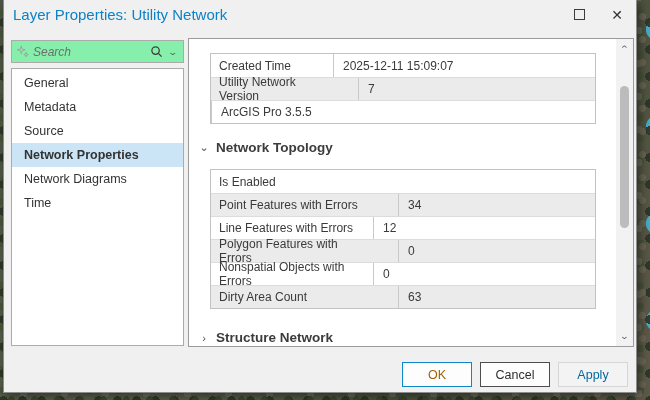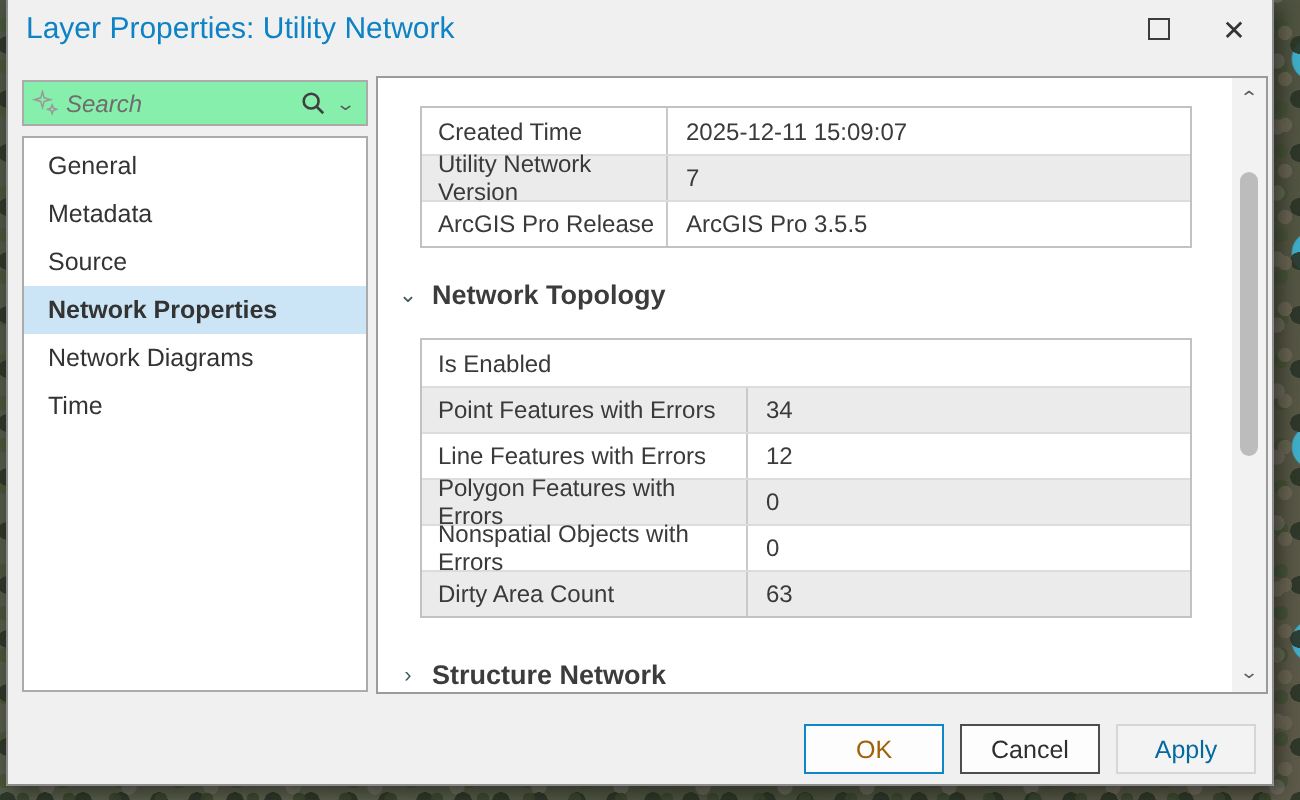--- a/index.html
+++ b/index.html
@@ -50,21 +50,21 @@
   .nav-item.selected { background:#cbe5f6; font-weight:bold; }
 
   
   .content { position:absolute; left:184px; top:38px; width:446px; height:309px;
     background:#fff; border:1px solid #9b9b9b; overflow:hidden; }
   .scroll-area { position:absolute; left:0; top:0; right:17px; bottom:0; padding:2px 0 0 21px;margin-top:12px; }
 
   .ptable { width:386px; border:1px solid #c2c2c2; font-size:12px; color:#3a3a3a; }
   .trow { display:flex; height:23px; align-items:center; background:#fff; }
   .trow + .trow { border-top:1px solid #dcdcdc; }
-  .trow.gray { background:#ebebeb; }
+  .trow.gray { background:#ebebeb;gap:25px; }
   .tlabel { padding-left:8px; flex:0 0 auto; }
   .tvalue { flex:1; padding-left:9px; border-left:1px solid #c9c9c9; align-self:stretch; display:flex; align-items:center; }
   .info-table .tlabel { width:122px; }
   .topo-table .tlabel { width:162px; }
 
   .section-hdr { display:flex; align-items:center; gap:7px; font-size:13.5px; color:#3c3c3c; font-weight:600; margin-left:-11px; }
   .hdr-topology { margin-top:16px; margin-bottom:14px; }
   .hdr-structure { margin-top:21px; }
   .sec-chevron { font-size:11px; color:#44575e; font-weight:normal; width:10px; text-align:center; }
 
@@ -130,21 +130,20 @@
         <div class="ptable info-table">
           <div class="trow">
             <div class="tlabel">Created Time</div>
             <div class="tvalue">2025-12-11 15:09:07</div>
           </div>
           <div class="trow gray">
             <div class="tlabel">Utility Network Version</div>
             <div class="tvalue">7</div>
           </div>
           <div class="trow">
-            <div class="tlabel">ArcGIS Pro Release</div>
             <div class="tvalue">ArcGIS Pro 3.5.5</div>
           </div>
         </div>
 
         <div class="section-hdr hdr-topology">
           <span class="sec-chevron">⌄</span>
           <span>Network Topology</span>
         </div>
 
         <div class="ptable topo-table">

